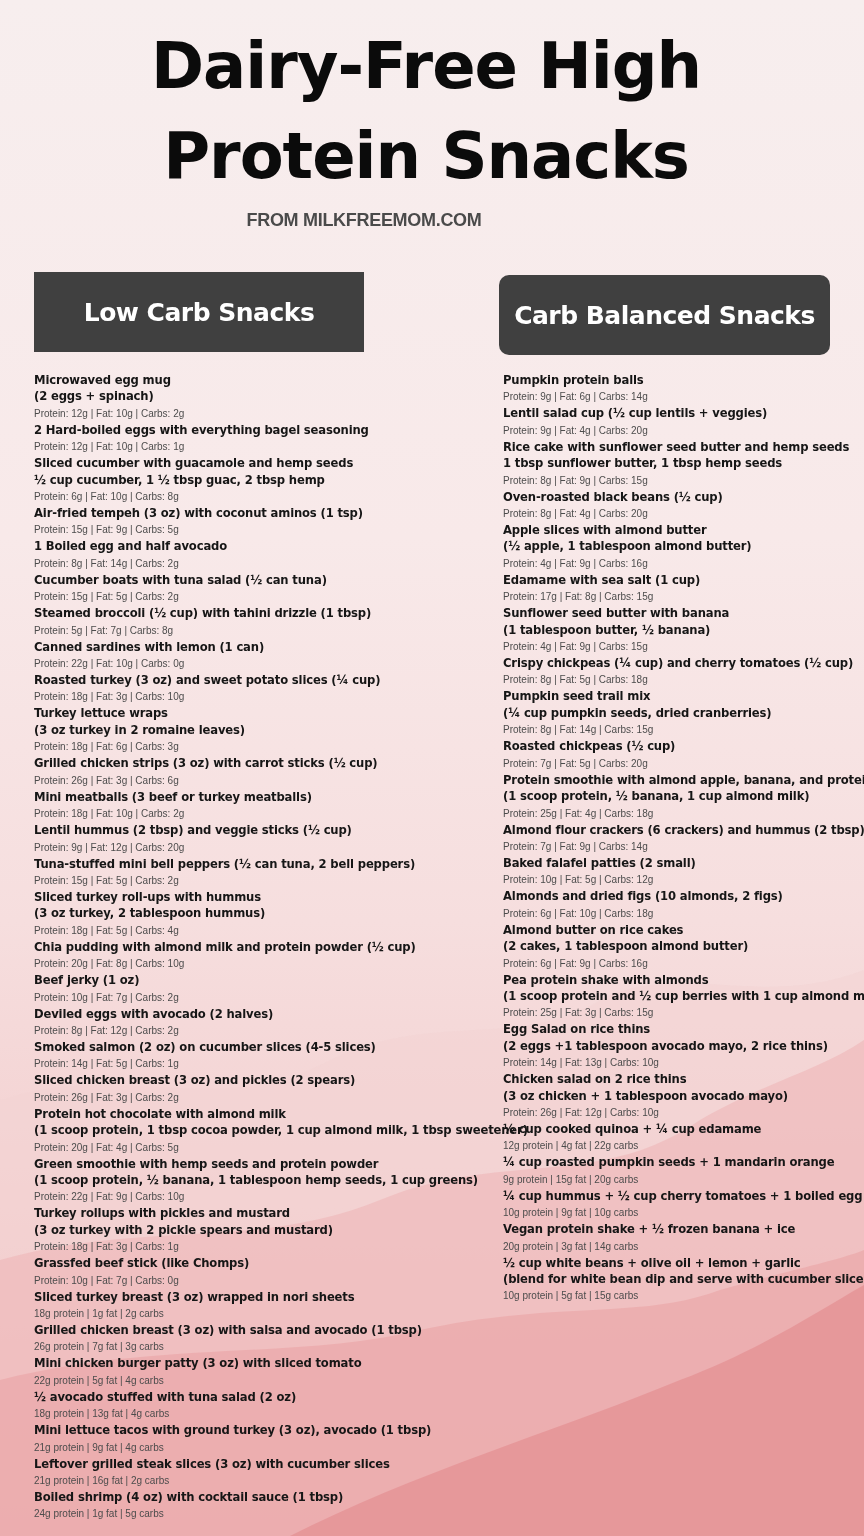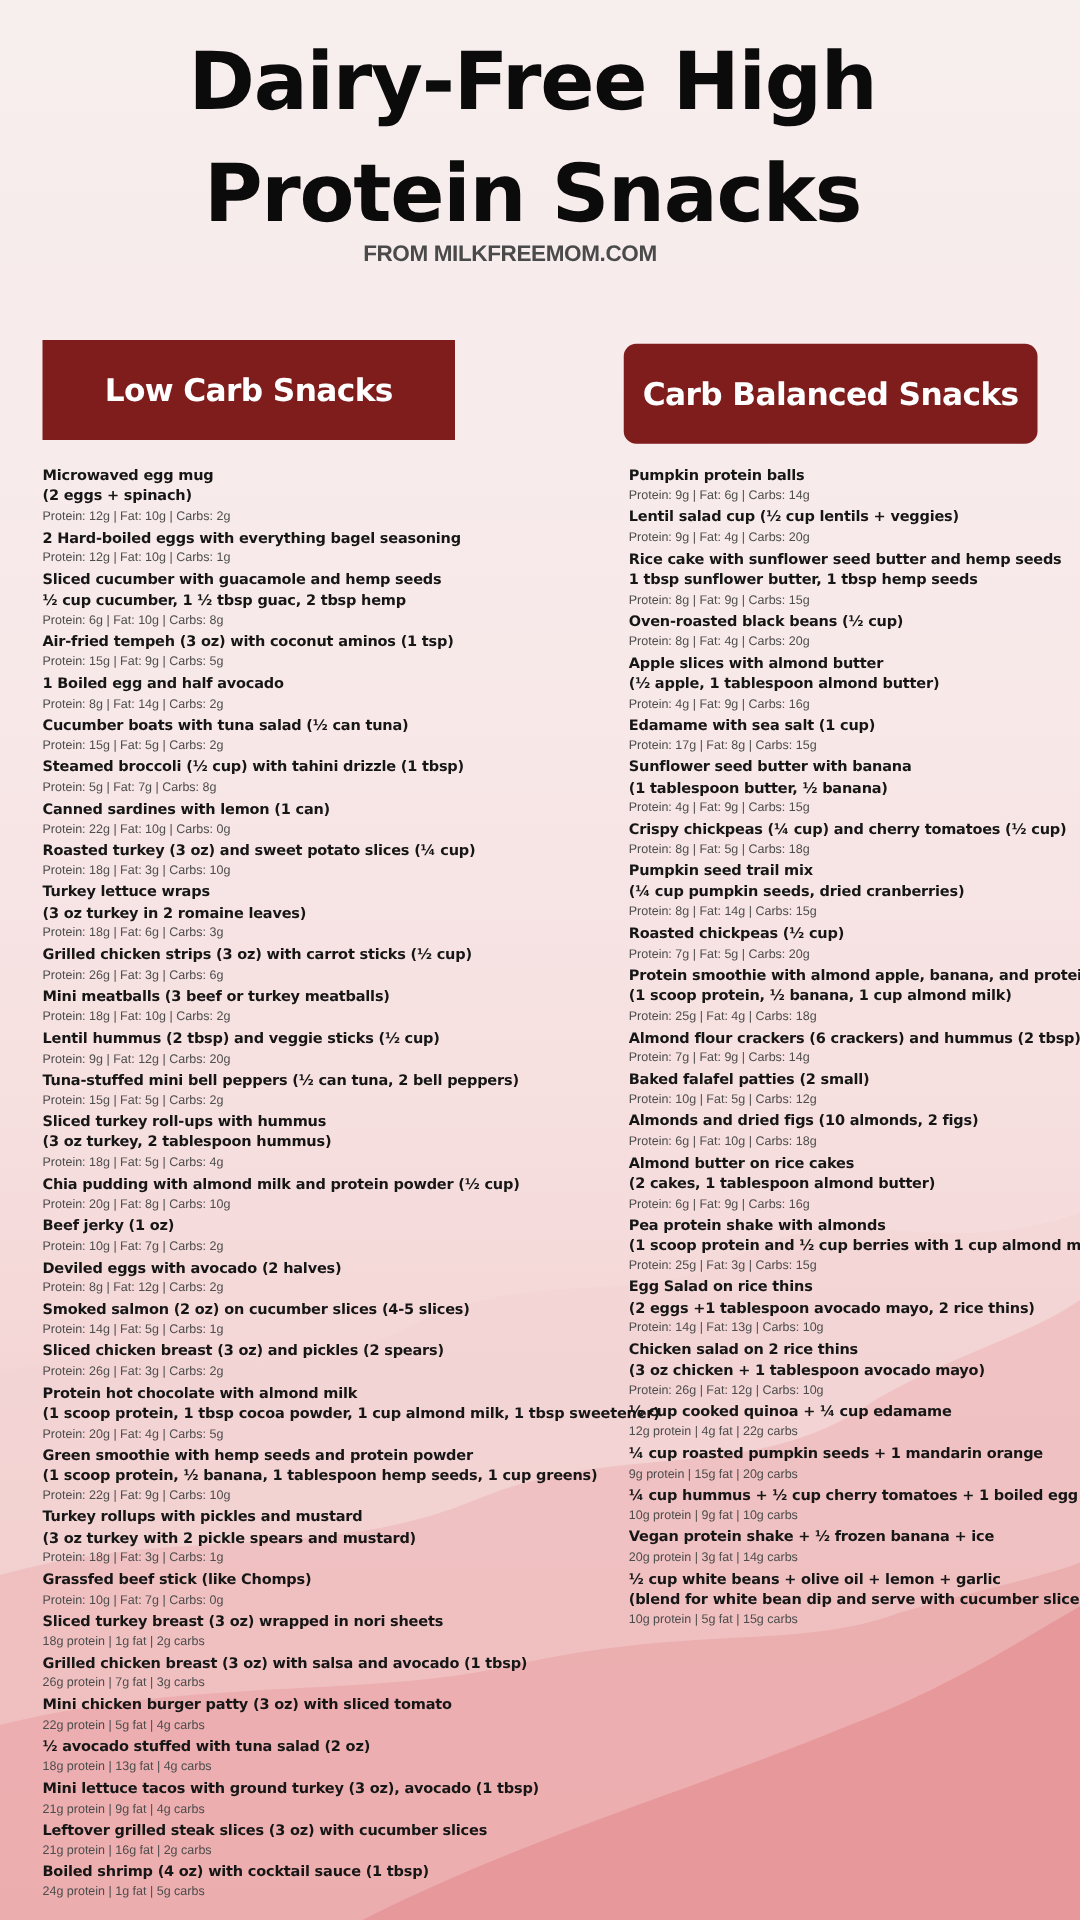--- a/index.html
+++ b/index.html
@@ -10,26 +10,26 @@
   }
   .mtn1 { position:absolute; left:0; top:0; width:864px; height:1536px; }
   .title {
     position: absolute; left: 0; width: 852px; text-align: center;
     font-family: "DejaVu Sans", sans-serif; font-weight: bold; color: #0b0b0b;
     font-size: 64px; letter-spacing: -1px; line-height: 1;
   }
   .title.l1 { top: 34px; }
   .title.l2 { top: 124px; }
   .subtitle {
-    position: absolute; top: 193px; left: 0; width: 728px; text-align: center;
+    position: absolute; top: 210px; left: 0; width: 728px; text-align: center;
     font-family: "Liberation Sans", sans-serif; font-weight: bold; font-size: 18px;
-    color: #4a4a4a; letter-spacing: -0.3px; padding-left: 44px;
+    color: #4a4a4a; letter-spacing: -0.3px;
   }
   .section-box {
-    position: absolute; background: #7f1d1d; color: #fff;
+    position: absolute; background: #404040; color: #fff;
     display: flex; align-items: center; justify-content: center;
     font-family: "DejaVu Sans", sans-serif; font-weight: bold; font-size: 25px; letter-spacing: -0.5px;
   }
   .box-left { left: 34px; top: 272px; width: 330px; height: 80px; }
   .box-right { left: 499px; top: 275px; width: 331px; height: 80px; border-radius: 10px; }
   .col { position: absolute; }
   .col-left { left: 34px; top: 372px; width: 470px; }
   .col-right { left: 503px; top: 372px; width: 361px; }
   .item { margin: 0; }
   .name {

